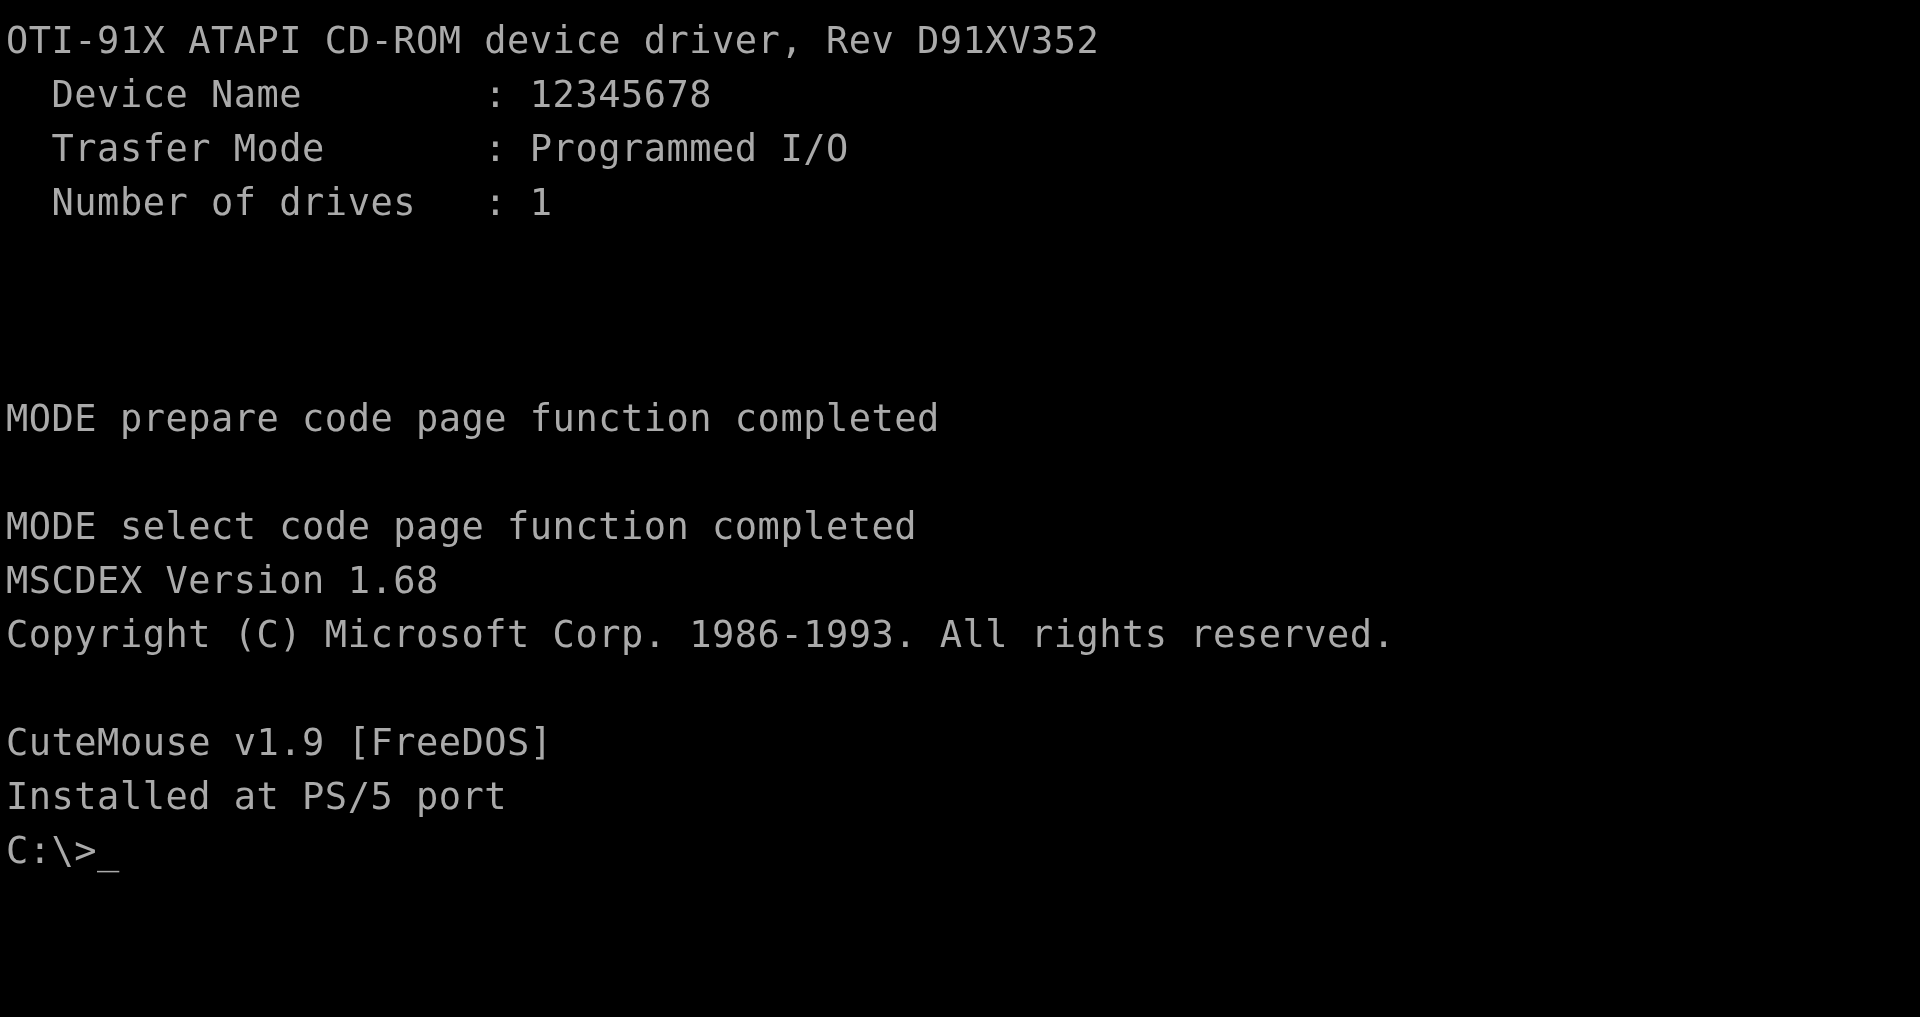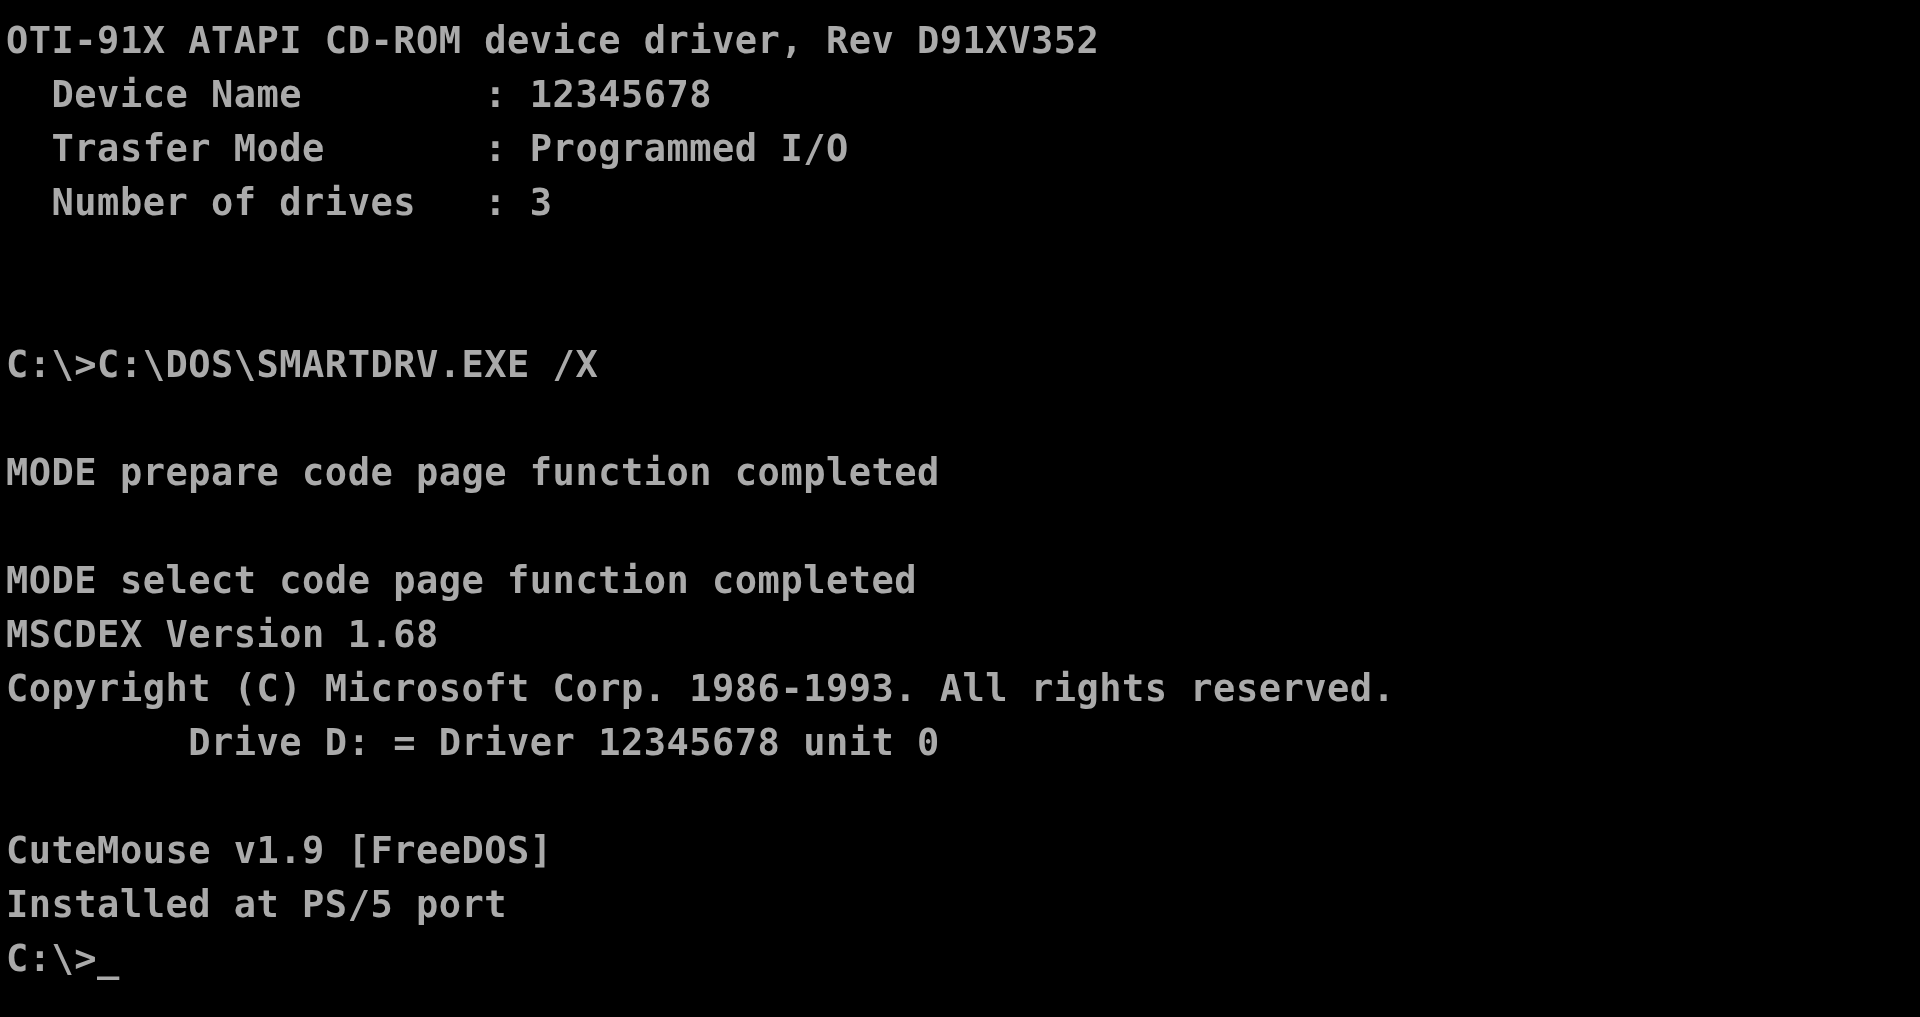--- a/index.html
+++ b/index.html
@@ -18,21 +18,21 @@
     width: 1920px;
     height: 1017px;
     background: #000000;
     box-sizing: border-box;
     padding: 14px 0 0 6px;
     font-family: "DejaVu Sans Mono", "Liberation Mono", monospace;
     font-size: 37px;
     line-height: 54px;
     letter-spacing: 0.5px;
     color: #aaaaaa;
-    font-weight: 700;
+    font-weight: 400;
     -webkit-font-smoothing: none;
     text-rendering: optimizeSpeed;
   }
   .line {
     display: block;
     white-space: pre;
     height: 54px;
     min-height: 54px;
     color: #aaaaaa;
   }
@@ -41,29 +41,27 @@
   }
 </style>
 </head>
 <body>
 
 <div id="screen">
   <div id="console-output">
       <span class="line">OTI-91X ATAPI CD-ROM device driver, Rev D91XV352</span>
       <span class="line">  Device Name        : 12345678</span>
       <span class="line">  Trasfer Mode       : Programmed I/O</span>
-      <span class="line">  Number of drives   : 3</span>
+      <span class="line">  Number of drives   : 1</span>
       <span class="line blank">&nbsp;</span>
       <span class="line blank">&nbsp;</span>
-      <span class="line">C:\&gt;C:\DOS\SMARTDRV.EXE /X</span>
       <span class="line blank">&nbsp;</span>
       <span class="line">MODE prepare code page function completed</span>
       <span class="line blank">&nbsp;</span>
       <span class="line">MODE select code page function completed</span>
       <span class="line">MSCDEX Version 1.68</span>
       <span class="line">Copyright (C) Microsoft Corp. 1986-1993. All rights reserved.</span>
-      <span class="line">        Drive D: = Driver 12345678 unit 0</span>
       <span class="line blank">&nbsp;</span>
       <span class="line">CuteMouse v1.9 [FreeDOS]</span>
       <span class="line">Installed at PS/5 port</span>
       <span class="line">C:\&gt;_</span>
     </div>
 </div>
 
 </body></html>

